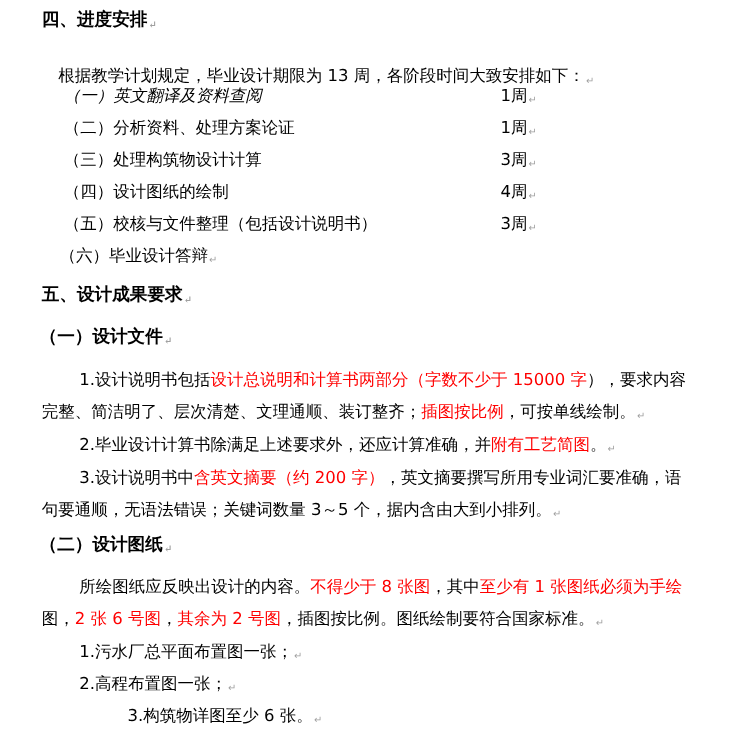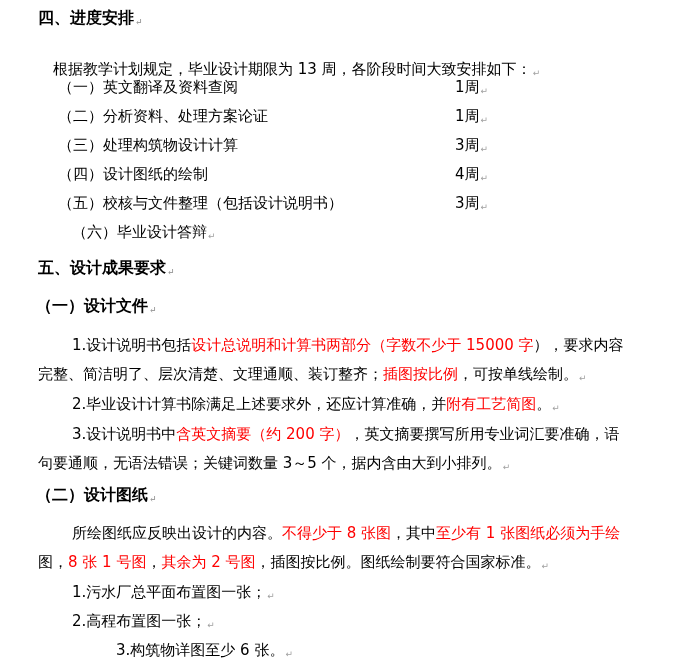--- a/index.html
+++ b/index.html
@@ -18,55 +18,55 @@
 </head>
 <body>
 
 <div>
 
   <div class="line h1" style="left:38px; top:8px;"><span>四、进度安排</span><span class="pm">↵</span></div>
 
   <div class="line" style="left:53px; top:59px;"><span>根据教学计划规定，毕业设计期限为 13 周，各阶段时间大致安排如下：</span><span class="pm">↵</span></div>
 
   <div class="line" style="left:0; top:77px; width:685px;">
-    <span style="position:absolute; left:58px;">（一）英文翻译及资料查阅</span>
+    <span style="position:absolute; left:58px;font-style:italic;">（一）英文翻译及资料查阅</span>
     <span class="week"><span>1周</span><span class="pm">↵</span></span>
   </div>
   <div class="line" style="left:0; top:106px; width:685px;">
     <span style="position:absolute; left:58px;">（二）分析资料、处理方案论证</span>
     <span class="week"><span>1周</span><span class="pm">↵</span></span>
   </div>
   <div class="line" style="left:0; top:135px; width:685px;">
     <span style="position:absolute; left:58px;">（三）处理构筑物设计计算</span>
     <span class="week"><span>3周</span><span class="pm">↵</span></span>
   </div>
   <div class="line" style="left:0; top:164px; width:685px;">
     <span style="position:absolute; left:58px;">（四）设计图纸的绘制</span>
     <span class="week"><span>4周</span><span class="pm">↵</span></span>
   </div>
   <div class="line" style="left:0; top:193px; width:685px;">
     <span style="position:absolute; left:58px;">（五）校核与文件整理（包括设计说明书）</span>
     <span class="week"><span>3周</span><span class="pm">↵</span></span>
   </div>
-  <div class="line" style="left:72px; top:222px;"><span>（六）毕业设计答辩</span><span class="pm">↵</span></div>
+  <div class="line" style="left:54px; top:222px;"><span>（六）毕业设计答辩</span><span class="pm">↵</span></div>
 
   <div class="line h1" style="left:38px; top:258px;"><span>五、设计成果要求</span><span class="pm">↵</span></div>
 
   <div class="line h2" style="left:36px; top:296px;"><span>（一）设计文件</span><span class="pm">↵</span></div>
 
   <div class="line" style="left:72px; top:335px;"><span>1.设计说明书包括</span><span class="red">设计总说明和计算书两部分（字数不少于 15000 字</span><span>），要求内容</span></div>
   <div class="line" style="left:38px; top:364px;"><span>完整、简洁明了、层次清楚、文理通顺、装订整齐；</span><span class="red">插图按比例</span><span>，可按单线绘制。</span><span class="pm">↵</span></div>
 
   <div class="line" style="left:72px; top:394px;"><span>2.毕业设计计算书除满足上述要求外，还应计算准确，并</span><span class="red">附有工艺简图</span><span>。</span><span class="pm">↵</span></div>
 
   <div class="line" style="left:72px; top:424px;"><span>3.设计说明书中</span><span class="red">含英文摘要（约 200 字）</span><span>，英文摘要撰写所用专业词汇要准确，语</span></div>
   <div class="line" style="left:38px; top:453px;"><span>句要通顺，无语法错误；关键词数量 3～5 个，据内含由大到小排列。</span><span class="pm">↵</span></div>
 
   <div class="line h2" style="left:36px; top:485px;text-align:center;"><span>（二）设计图纸</span><span class="pm">↵</span></div>
 
   <div class="line" style="left:72px; top:523px;"><span>所绘图纸应反映出设计的内容。</span><span class="red">不得少于 8 张图</span><span>，其中</span><span class="red">至少有 1 张图纸必须为手绘</span></div>
-  <div class="line" style="left:38px; top:552px;"><span>图</span><span>，</span><span class="red">8 张 1 号图</span><span>，</span><span class="red">其余为 2 号图</span><span>，插图按比例。图纸绘制要符合国家标准。</span><span class="pm">↵</span></div>
+  <div class="line" style="left:38px; top:552px;"><span>图</span><span>，</span><span class="red">2 张 6 号图</span><span>，</span><span class="red">其余为 2 号图</span><span>，插图按比例。图纸绘制要符合国家标准。</span><span class="pm">↵</span></div>
 
   <div class="line" style="left:72px; top:582px;"><span>1.污水厂总平面布置图一张；</span><span class="pm">↵</span></div>
   <div class="line" style="left:72px; top:611px;"><span>2.高程布置图一张；</span><span class="pm">↵</span></div>
   <div class="line" style="left:72px; top:640px;margin-left:44px;"><span>3.构筑物详图至少 6 张。</span><span class="pm">↵</span></div>
 
 </div>
 
 </body></html>

